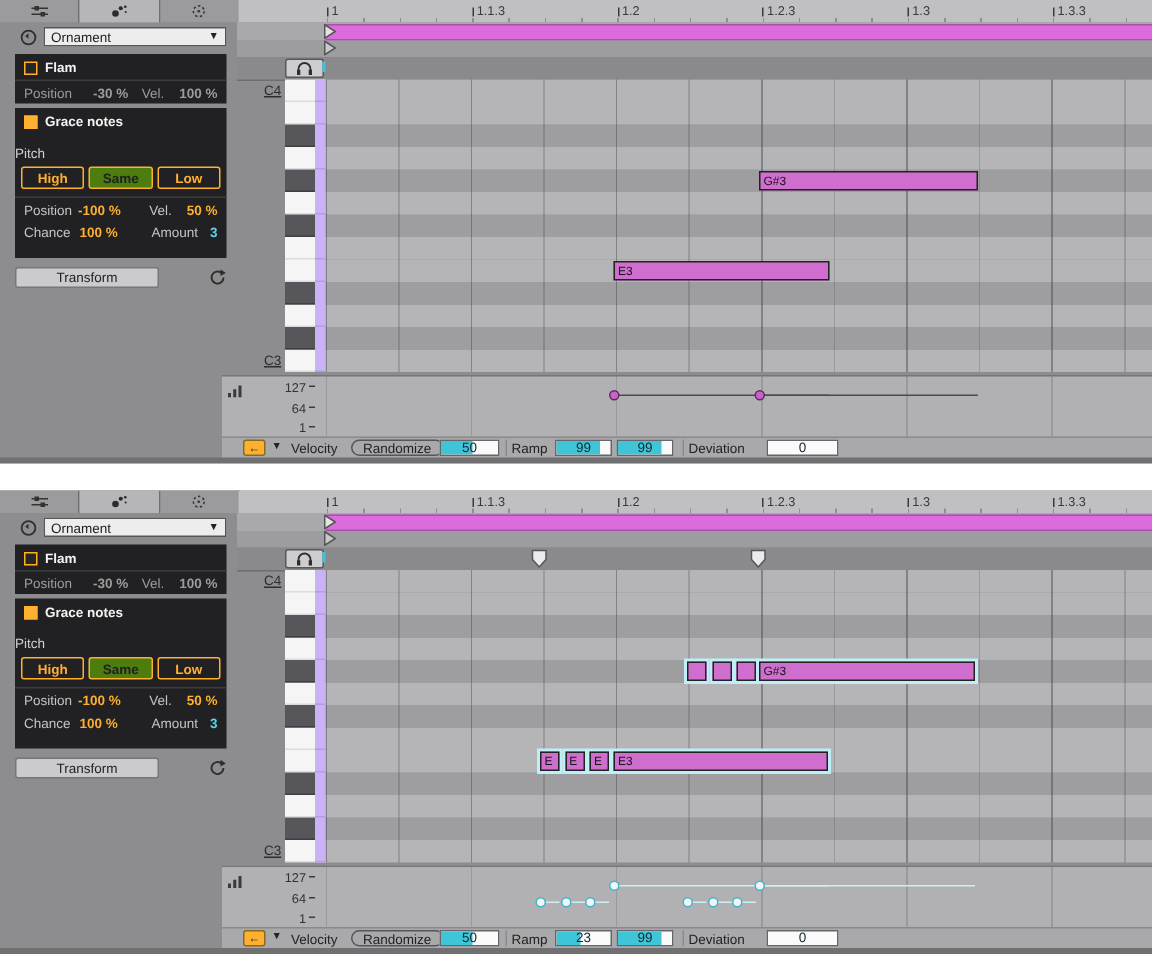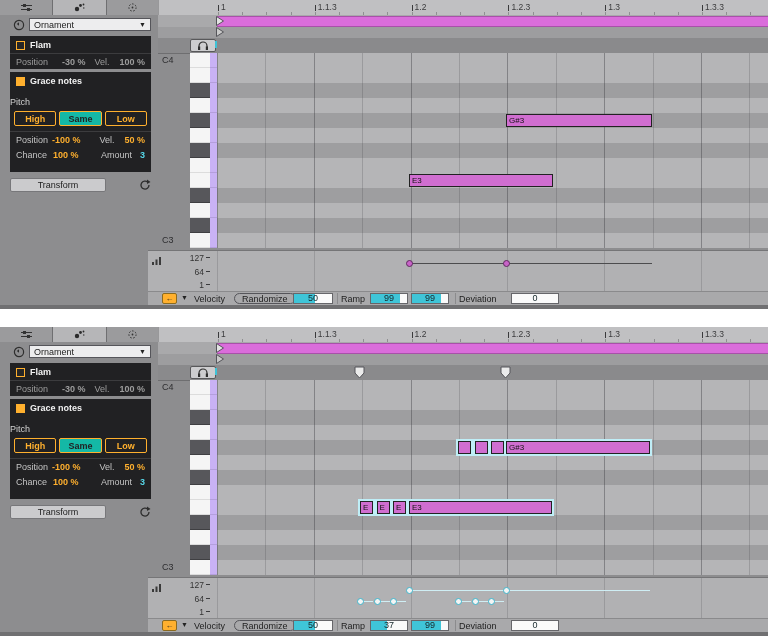--- a/index.html
+++ b/index.html
@@ -27,41 +27,41 @@
   .prow.en .lab{color:#c4c4c4;}
   .prow .val{font-weight:bold;}
   .gray .val{color:#9d9d9d;font-weight:bold;}
   .orange{color:#ffb02e !important;}
   .cyan{color:#56d6e8 !important;}
   .sp{margin-left:auto;}
   .pitch-lab{font-size:9px;color:#d2d2d2;margin-top:8px;}
   .pbtns{display:flex;gap:3px;padding:4px 4px 0 4px;}
   .pbtn{flex:1;height:13px;border:1px solid #ffb02e;border-radius:2px;background:#212123;color:#ffb02e;
         font-size:9px;font-weight:bold;display:flex;align-items:center;justify-content:center;}
-  .pbtn.sel{background:#14b8a6;color:#212123;text-align:right;}
+  .pbtn.sel{background:#4d7c0f;color:#212123;text-align:right;}
   .gr-div{border-top:1px solid #3c3c3e;margin-top:5px;}
   .transform{position:absolute;left:10px;top:178px;width:96px;height:14px;background:#cbcbcd;border:1px solid #77777a;
              border-radius:2px;font-size:9px;color:#222;display:flex;align-items:center;justify-content:center;box-sizing:border-box;}
   .redo{position:absolute;left:138px;top:178px;width:14px;height:14px;}
 
   
   .ruler{position:absolute;left:158px;top:0;width:610px;height:15px;background:#c0c0c2;border-left:1px solid #98989a;}
   .ruler::after{content:"";position:absolute;left:59px;right:0;bottom:0;height:3px;
       background:repeating-linear-gradient(90deg,#8f8f91 0 1px,transparent 1px 24.2px);}
   .rlab{position:absolute;top:2px;font-size:8.5px;color:#3a3a3c;white-space:nowrap;}
   .rlab i{display:inline-block;width:1px;height:6px;background:#3a3a3c;margin-right:2px;vertical-align:-1px;}
   .looprow{position:absolute;left:158px;top:15px;width:610px;height:12px;background:#a9a9ab;}
   .loopbar{position:absolute;left:59px;right:0;top:1px;height:9px;background:#da6ddb;border-top:1px solid #a851a9;border-bottom:1px solid #a851a9;}
   .row2{position:absolute;left:158px;top:27px;width:610px;height:11px;background:#9d9d9f;}
   .scrub{position:absolute;left:158px;top:38px;width:610px;height:15px;background:#8a8a8c;border-bottom:1px solid #6e6e70;}
   .tri{position:absolute;left:216px;}
   .hp{position:absolute;left:190px;top:39px;width:26px;height:13px;background:#cdcdcf;border:1px solid #58585a;border-radius:2px;
       display:flex;align-items:center;justify-content:center;box-sizing:border-box;}
   .ctick{position:absolute;left:215px;top:41px;width:2px;height:7px;background:#3ec2d6;}
-  .glab{position:absolute;left:162px;font-size:9px;color:#2e2e30;}
+  .glab{position:absolute;left:176px;font-size:9px;color:#2e2e30;text-decoration:underline;}
   .keys{position:absolute;left:190px;top:53px;width:27px;height:195px;background:#f5f5f5;border-right:1px solid #6f6f71;box-sizing:content-box;}
   .kstripe{position:absolute;right:0;top:0;width:7px;height:195px;background:#c9b2f5;}
   .krow{position:absolute;left:0;width:27px;height:15px;box-sizing:border-box;border-bottom:1px solid rgba(0,0,0,0.10);}
   .krow.b{width:20px;background:#57575b;border-bottom:1px solid #3f3f42;}
   .grid{position:absolute;left:217px;top:53px;width:551px;height:195px;}
   .grow{position:absolute;left:0;width:551px;height:15px;}
   .grow.w{background:#b5b5b7;}
   .grow.b{background:#9e9ea0;}
   .vlines{position:absolute;left:0;top:0;width:551px;height:195px;pointer-events:none;
       background-image:repeating-linear-gradient(90deg,rgba(60,60,65,0.22) 0 1px,transparent 1px 48.4px),
@@ -478,21 +478,21 @@
     <span class="lb" style="left:46px">Velocity</span>
     <div class="pill">Randomize</div>
     <div class="vbox" style="left:145px;width:40px">
       <div class="fill" style="width: 55%;"></div>
       <span>50</span>
     </div>
     <div class="sep" style="left:189px"></div>
     <span class="lb" style="left:193px">Ramp</span>
     <div class="vbox" style="left:222px;width:38px">
       <div class="fill" style="width: 45%;"></div>
-      <span>37</span>
+      <span>23</span>
     </div>
     <div class="vbox" style="left:263px;width:38px">
       <div class="fill" style="width: 80%;"></div>
       <span>99</span>
     </div>
     <div class="sep" style="left:307px"></div>
     <span class="lb" style="left:311px">Deviation</span>
     <div class="vbox" style="left:363px;width:48px">
       <div class="fill" style="width: 0%;"></div>
       <span>0</span>

